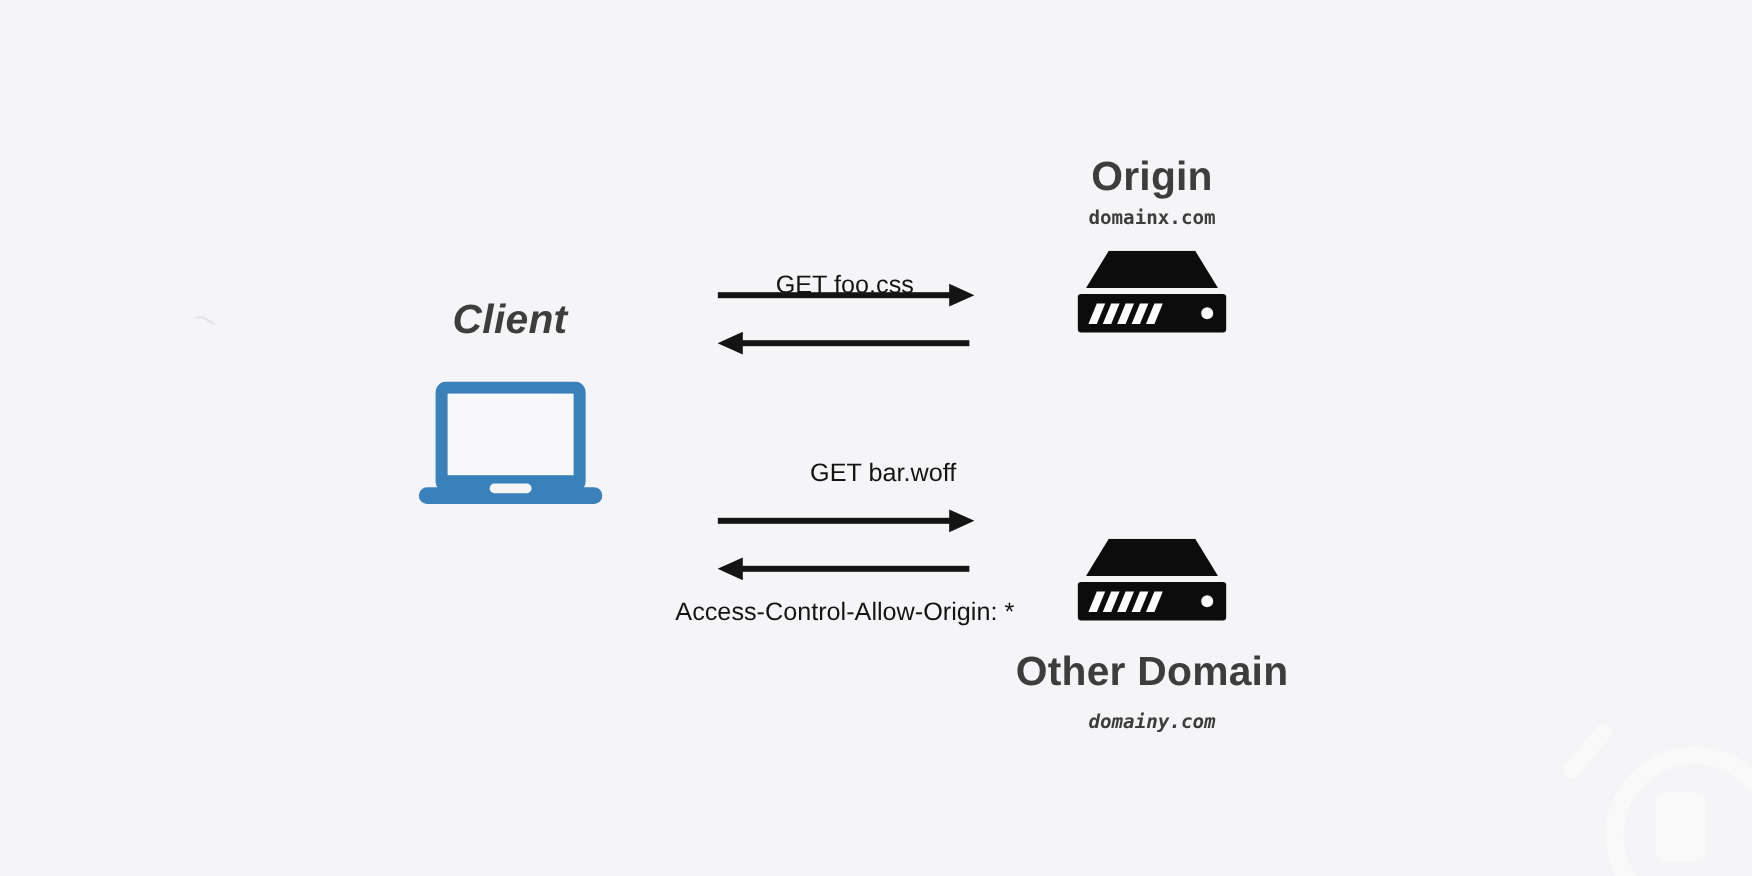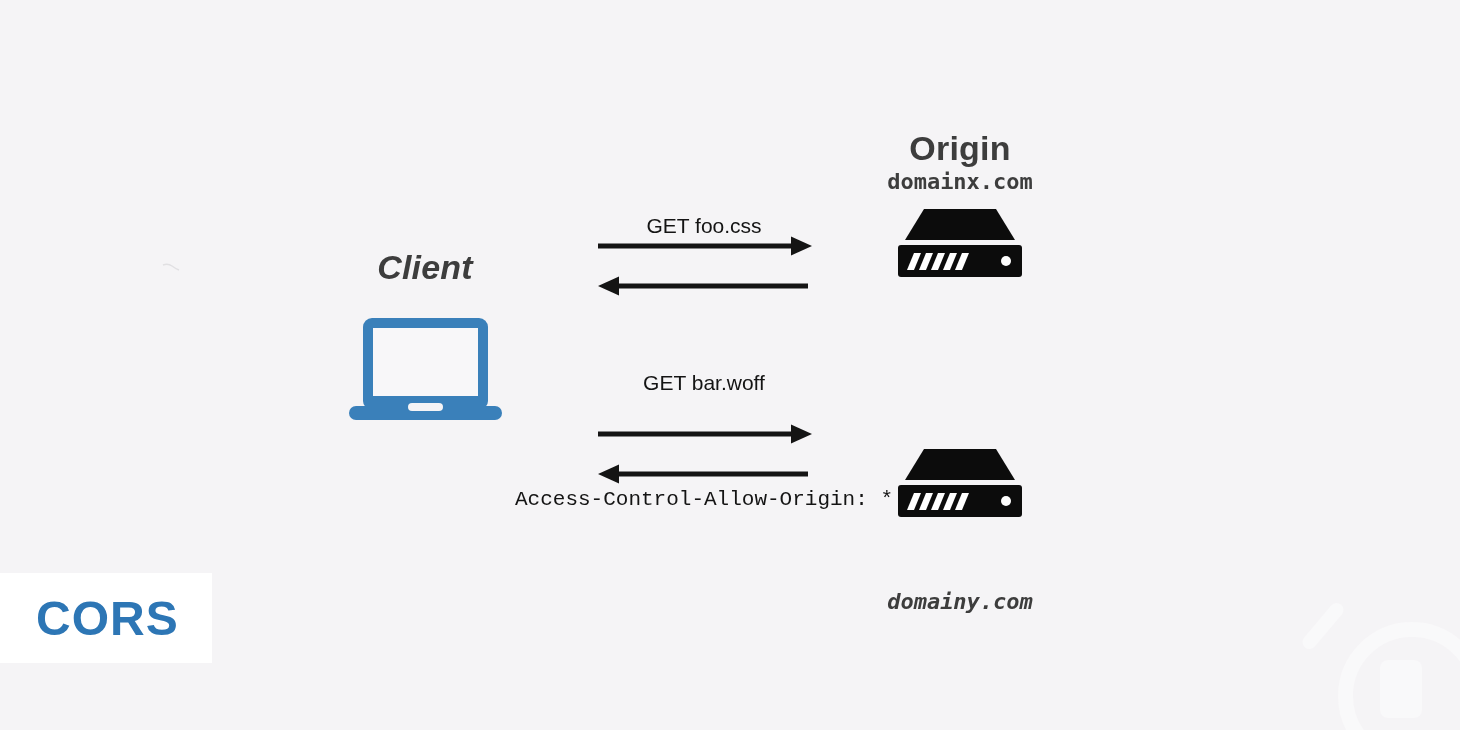--- a/index.html
+++ b/index.html
@@ -13,26 +13,27 @@
   .abs{position:absolute;}
   .centered{transform:translate(-50%,-50%);white-space:nowrap;}
 
   .entity-title{
     font-size:34px;font-weight:700;
     color:var(--text_dark,#3d3d3d);
     letter-spacing:0.2px;
   }
   .entity-domain{
     font-family:"DejaVu Sans Mono", monospace;
-    font-size:22px;font-weight:700;
+    font-size:16px;font-weight:700;
     color:var(--text_dark,#3d3d3d);
   }
   .msg-text{
     font-size:21px;
     color:var(--arrow_black,#161616);
+    margin-top:12px;
   }
   .icon-blue{color:var(--accent_blue,#3a80ba);}
   .icon-black{color:var(--server_black,#0c0c0c);}
   .arrow{color:var(--arrow_black,#141414);}
 
   .cors-panel{
     left:0;top:573px;width:212px;height:90px;
     background:var(--panel_white,#ffffff);
     display:flex;align-items:center;
     padding-left:36px;box-sizing:border-box;
@@ -99,46 +100,44 @@
   <div class="abs centered msg-text" style="left:704px;top:226px;">GET foo.css</div>
   <svg class="abs arrow" style="left:598px;top:236px;" width="214" height="20" viewBox="0 0 214 20">
     <rect x="0" y="7.5" width="196" height="5" fill="currentColor"></rect>
     <polygon points="193,0.5 214,10 193,19.5" fill="currentColor"></polygon>
   </svg>
   <svg class="abs arrow" style="left:598px;top:276px;" width="210" height="20" viewBox="0 0 210 20">
     <rect x="14" y="7.5" width="196" height="5" fill="currentColor"></rect>
     <polygon points="21,0.5 0,10 21,19.5" fill="currentColor"></polygon>
   </svg>
 
-  <div class="abs centered msg-text" style="left:704px;top:383px;">GET bar.woff</div>
+  <div class="abs centered msg-text" style="left:736px;top:383px;">GET bar.woff</div>
   <svg class="abs arrow" style="left:598px;top:424px;" width="214" height="20" viewBox="0 0 214 20">
     <rect x="0" y="7.5" width="196" height="5" fill="currentColor"></rect>
     <polygon points="193,0.5 214,10 193,19.5" fill="currentColor"></polygon>
   </svg>
   <svg class="abs arrow" style="left:598px;top:464px;" width="210" height="20" viewBox="0 0 210 20">
     <rect x="14" y="7.5" width="196" height="5" fill="currentColor"></rect>
     <polygon points="21,0.5 0,10 21,19.5" fill="currentColor"></polygon>
   </svg>
-  <div class="abs centered msg-text" style="left:704px;top:499px;font-family:Liberation Mono, monospace;">Access-Control-Allow-Origin: *</div>
+  <div class="abs centered msg-text" style="left:704px;top:499px;">Access-Control-Allow-Origin: *</div>
 
   <svg class="abs icon-black" style="left:898px;top:449px;" width="124" height="70" viewBox="0 0 124 70">
     <polygon points="26,0 98,0 117,31 7,31" fill="currentColor"></polygon>
     <rect x="0" y="36" width="124" height="32" rx="3" fill="currentColor"></rect>
     <polygon points="9,61 16,44 23,44 16,61" fill="#ffffff"></polygon>
     <polygon points="21,61 28,44 35,44 28,61" fill="#ffffff"></polygon>
     <polygon points="33,61 40,44 47,44 40,61" fill="#ffffff"></polygon>
     <polygon points="45,61 52,44 59,44 52,61" fill="#ffffff"></polygon>
     <polygon points="57,61 64,44 71,44 64,61" fill="#ffffff"></polygon>
     <circle cx="108" cy="52" r="5" fill="#ffffff"></circle>
   </svg>
+  <div class="abs centered entity-title" style="left:960px;top:560px;">Other Domain</div>
   <div class="abs centered entity-domain" style="left:960px;top:601px;font-style:italic;">domainy.com</div>
 
-  <div class="abs cors-panel">
-    <span class="cors-label">CORS</span>
-  </div>
 
   <div class="abs watermark">
     <div class="arm"></div>
     <div class="ring"></div>
     <div class="inner"></div>
   </div>
 
 </div>
 
 </body></html>

